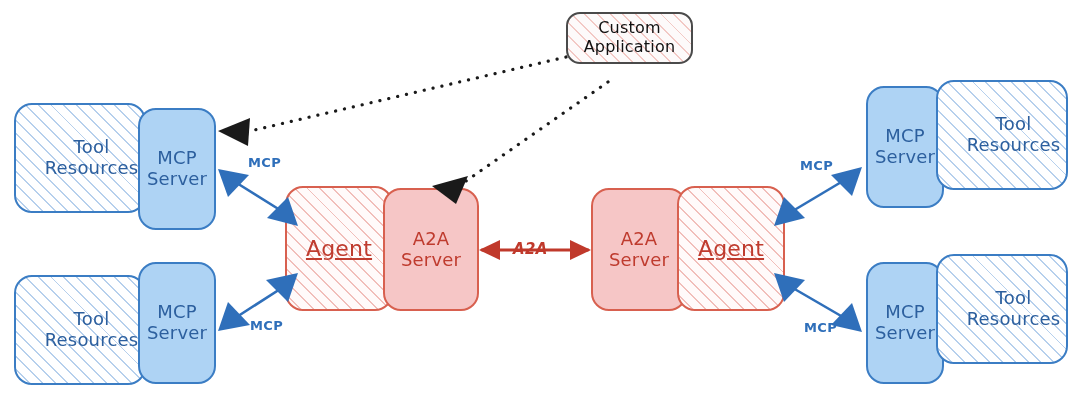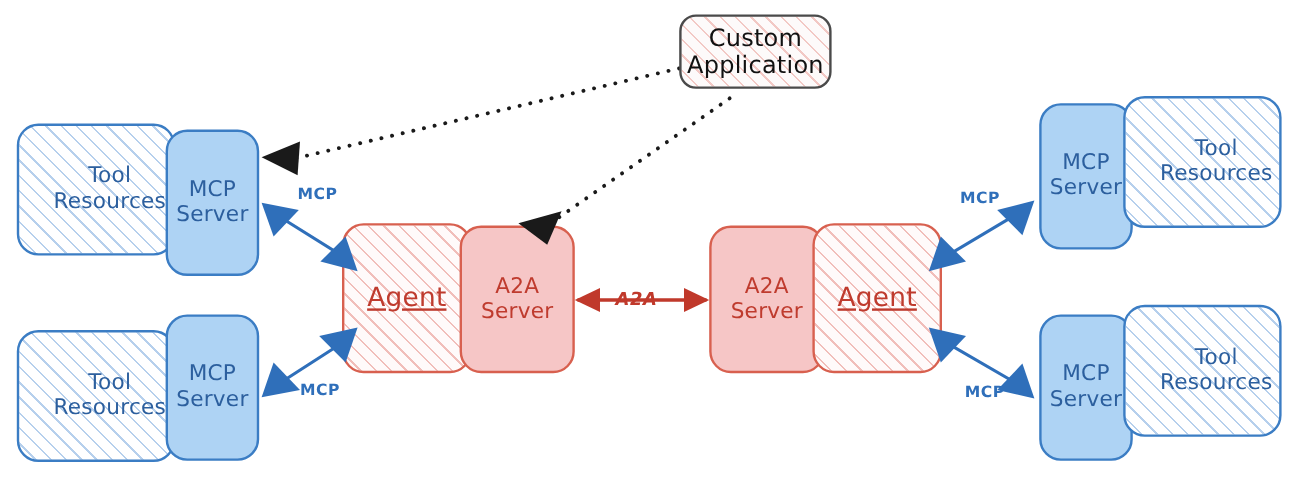--- a/index.html
+++ b/index.html
@@ -134,21 +134,21 @@
 
     <line x1="232" y1="320" x2="288" y2="284" stroke="#2f6fba" stroke-width="2.6" stroke-linecap="round"></line>
 
     <line x1="482" y1="250" x2="588" y2="250" stroke="#c0392b" stroke-width="2.8" stroke-linecap="round"></line>
 
     <line x1="786" y1="215" x2="848" y2="178" stroke="#2f6fba" stroke-width="2.6" stroke-linecap="round"></line>
 
     <line x1="786" y1="284" x2="848" y2="320" stroke="#2f6fba" stroke-width="2.6" stroke-linecap="round"></line>
   </svg>
 
-  <div class="node neutral-hatch" style="left:566px; top:12px; width:127px; height:62px; font-size:20px;">
+  <div class="node neutral-hatch" style="left:566px; top:12px; width:127px; height:52px; font-size:16px;">
     <span class="node-label">Custom
 Application</span>
   </div>
 
   <div class="node blue-hatch" style="left:14px; top:103px; width:132px; height:110px; font-size:18px;">
     <span class="node-label">Tool
 Resources</span>
   </div>
   <div class="node blue-solid" style="left:138px; top:108px; width:78px; height:122px; font-size:18px;">
     <span class="node-label">MCP

